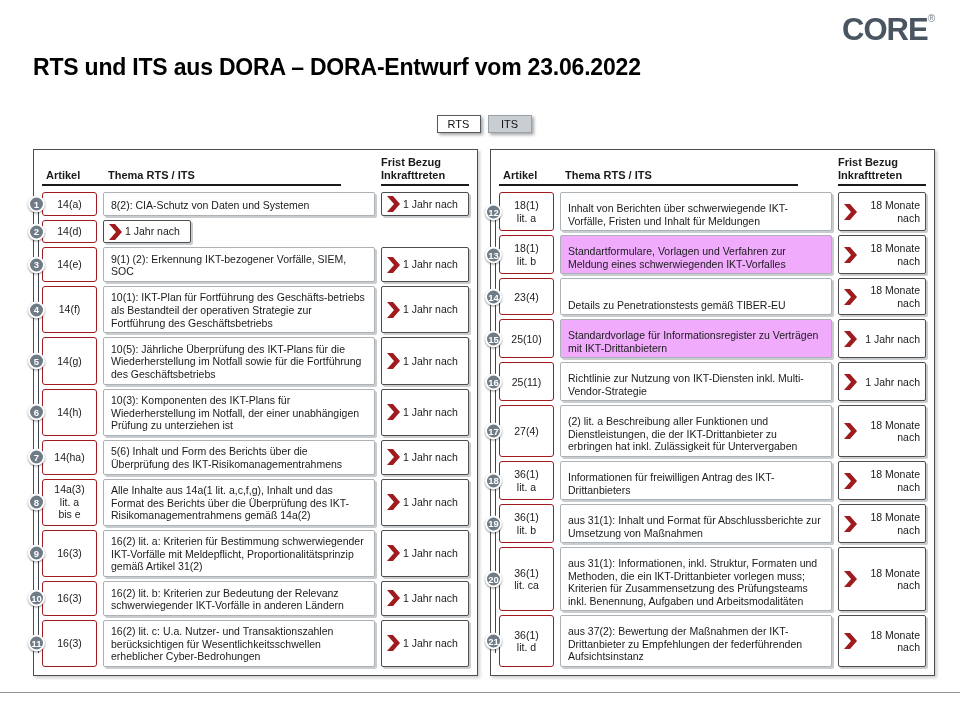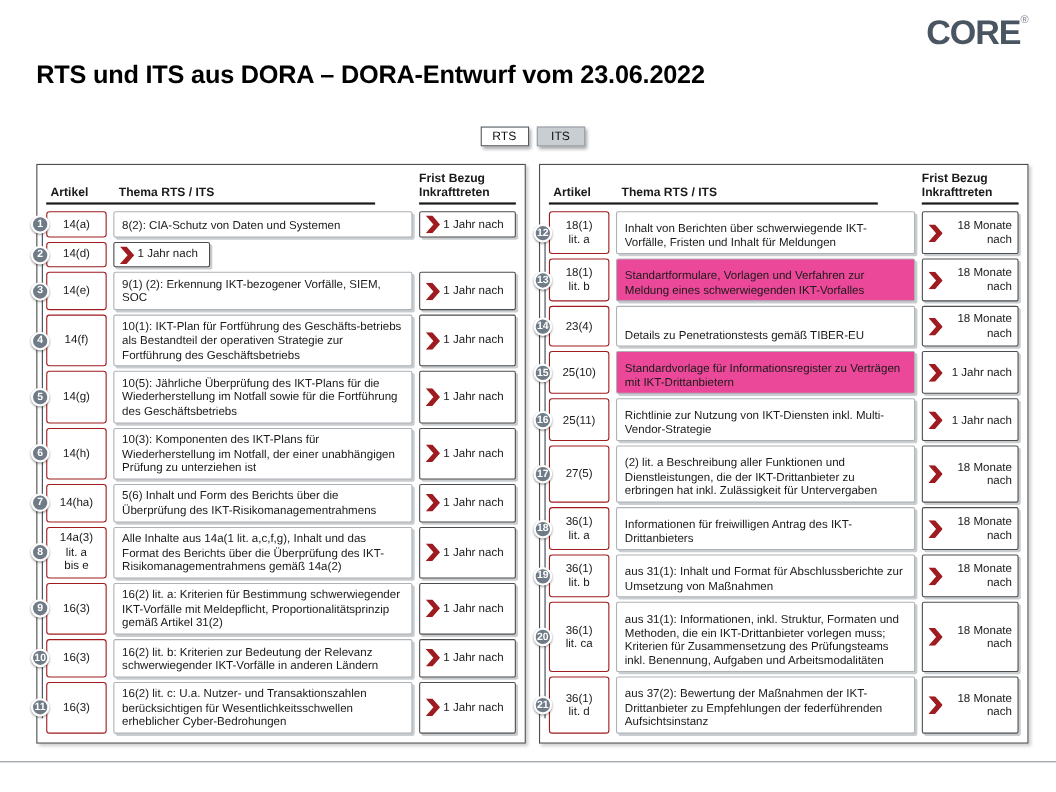--- a/index.html
+++ b/index.html
@@ -44,21 +44,21 @@
     width: 17px; height: 17px; border-radius: 50%; background: #6f7b86; border: 2px solid #ffffff;
     box-shadow: 0 1px 2px rgba(0,0,0,0.45); display: flex; align-items: center; justify-content: center; z-index: 3; }
   .badge-num { color: #fff; font-size: 9.5px; font-weight: bold; line-height: 1; }
 
   .artikel-cell { width: 55px; flex: 0 0 auto; background: #fff; border: 1.5px solid #9e1b1f; border-radius: 3px;
     display: flex; align-items: center; justify-content: center; text-align: center; z-index: 1; }
   .artikel-text { font-size: 10.5px; line-height: 1.2; white-space: pre-line; }
 
   .thema-cell { flex: 1; background: #fff; border: 1px solid #adb2b6; border-radius: 2px;
     box-shadow: 2px 2px 0 #c9cdd0; display: flex; align-items: flex-end; padding: 3px 7px; }
-  .thema-cell.highlight { background: #ec4899; }
+  .thema-cell.highlight { background: #f0abfc; }
   .thema-text { font-size: 10.5px; line-height: 1.2; }
 
   .frist-cell { width: 88px; flex: 0 0 auto; background: #fff; border: 1px solid #4d4d4d; border-radius: 2px;
     box-shadow: 2px 2px 0 #c9cdd0; display: flex; align-items: center; padding: 2px 5px; gap: 3px; }
   .chevron { display: flex; align-items: center; flex: 0 0 auto; }
   .frist-text { font-size: 10.5px; line-height: 1.2; }
   .table.frist-right .frist-text { flex: 1; text-align: right; }
 
   
   .footer { position: absolute; left: 0; right: 0; bottom: 0; height: 28px; }
@@ -426,21 +426,21 @@
       </span>
       <span class="frist-text">1 Jahr nach</span>
     </div>
   </div>
 
   <div class="row">
     <div class="badge">
       <span class="badge-num">17</span>
     </div>
     <div class="artikel-cell">
-      <span class="artikel-text">27(5)</span>
+      <span class="artikel-text">27(4)</span>
     </div>
     <div class="thema-cell">
       <span class="thema-text">(2) lit. a Beschreibung aller Funktionen und Dienstleistungen, die der IKT-Drittanbieter zu erbringen hat inkl. Zulässigkeit für Untervergaben</span>
     </div>
     <div class="frist-cell">
       <span class="chevron">
         <svg width="13" height="16" viewBox="0 0 13 16">
                   <polygon points="0,0 6,0 13,8 6,16 0,16 7,8" fill="#9e1b1f"></polygon>
                 </svg>
       </span>

